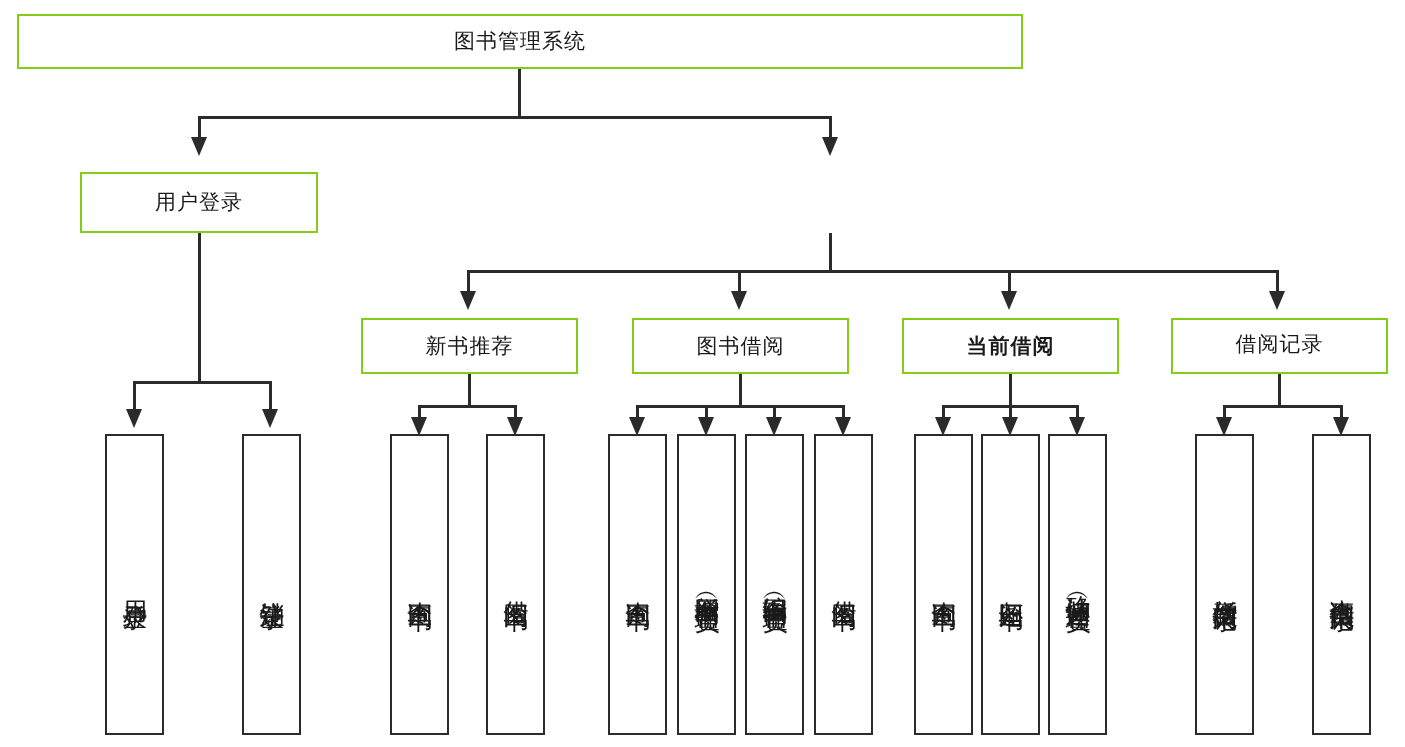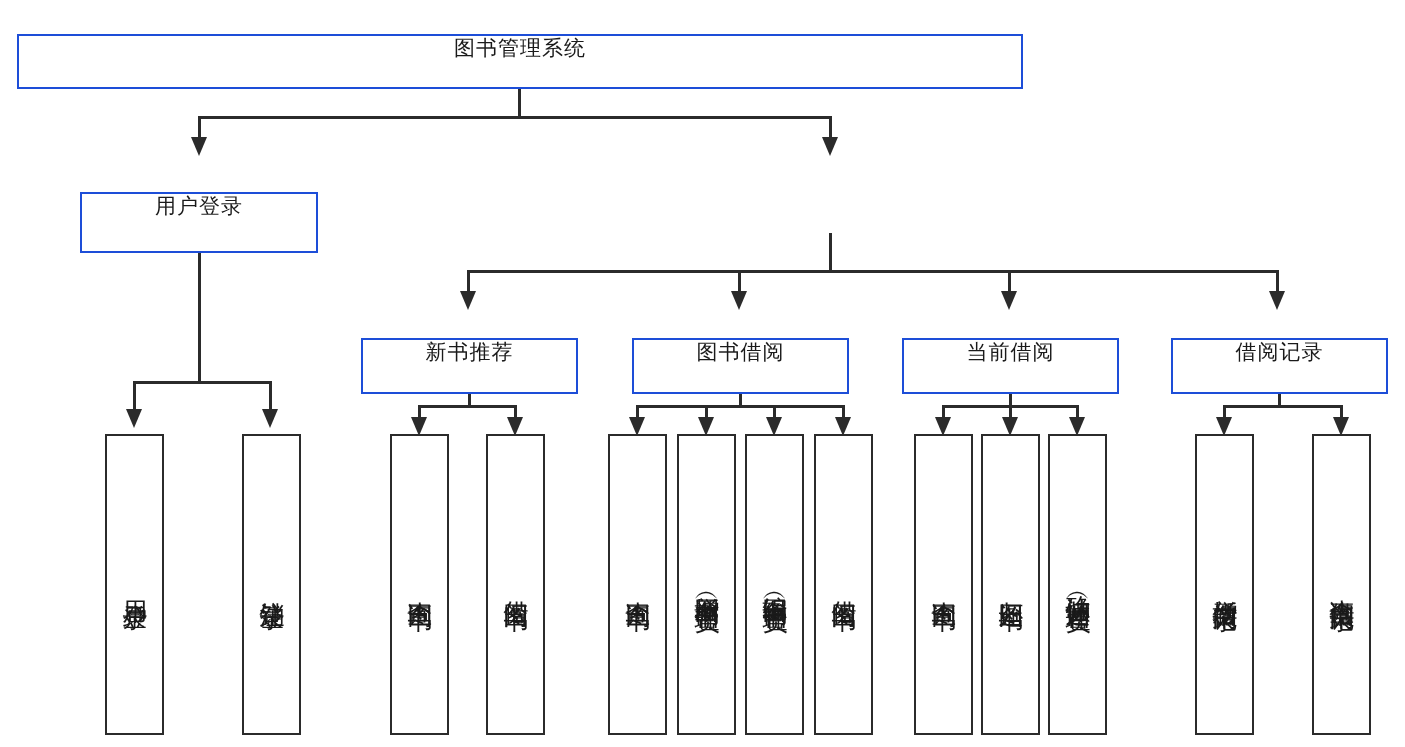--- a/index.html
+++ b/index.html
@@ -13,25 +13,25 @@
     height: 747px;
     background: #ffffff;
     font-family: "DejaVu Sans", "Liberation Sans", sans-serif;
     overflow: hidden;
   }
   
   .node {
     position: absolute;
     box-sizing: border-box;
     background: #ffffff;
-    border: 2px solid #1d4ed8;
+    border: 2px solid #84cc16;
     display: flex;
+    align-items: center;
     justify-content: center;
     z-index: 3;
-    margin-top: 20px;
   }
   .node-label {
     font-size: 21px;
     color: #1a1a1a;
     letter-spacing: 1px;
     line-height: 1.15;
     white-space: nowrap;
   }
   
   .leaf {
@@ -122,24 +122,24 @@
   <div class="arrow" style="left:1001px; top:291px;"></div>
   <div class="vline" style="left:1276px; top:270px; width:3px; height:23px;"></div>
   <div class="arrow" style="left:1269px; top:291px;"></div>
 
   <div class="node" style="left:361px; top:318px; width:217px; height:56px;">
     <span class="node-label">新书推荐</span>
   </div>
   <div class="node" style="left:632px; top:318px; width:217px; height:56px;">
     <span class="node-label">图书借阅</span>
   </div>
-  <div class="node" style="left:902px; top:318px; width:217px; height:56px;">
+  <div class="node" style="left:902px; top:318px; width:217px; height:56px;font-weight:bold;">
     <span class="node-label">当前借阅</span>
   </div>
-  <div class="node" style="left:1171px; top:318px; width:217px; height:56px;">
+  <div class="node" style="left:1171px; top:318px; width:217px; height:56px;font-family:Liberation Mono, monospace;">
     <span class="node-label">借阅记录</span>
   </div>
 
   <div class="vline" style="left:468px; top:374px; width:3px; height:33px;"></div>
   <div class="hline" style="left:418px; top:405px; width:99px;"></div>
   <div class="vline" style="left:418px; top:405px; width:3px; height:14px;"></div>
   <div class="arrow" style="left:411px; top:417px;"></div>
   <div class="vline" style="left:514px; top:405px; width:3px; height:14px;"></div>
   <div class="arrow" style="left:507px; top:417px;"></div>
 

